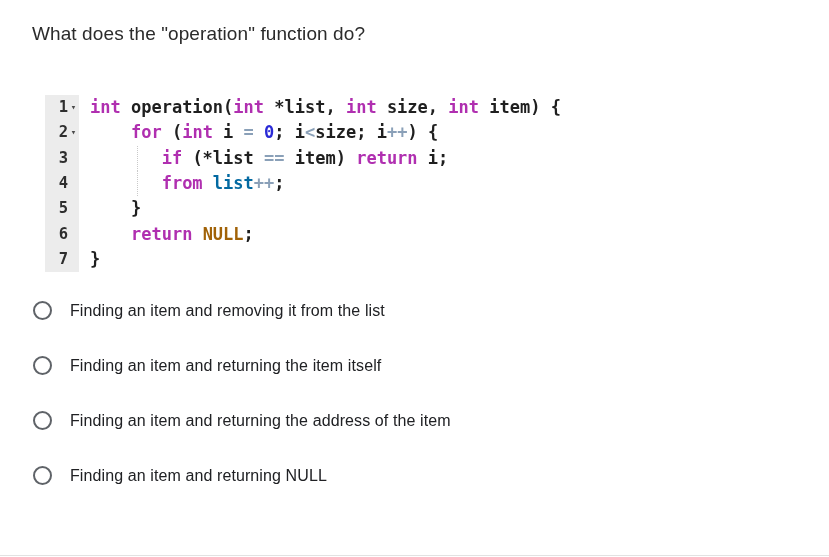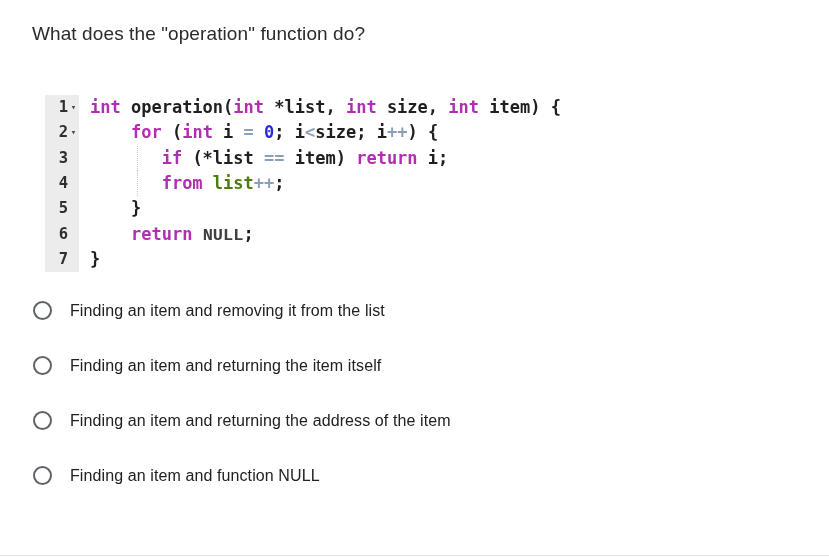--- a/index.html
+++ b/index.html
@@ -131,35 +131,35 @@
           <span class="line-number" style="color: rgb(46, 46, 46);">3</span>
           <span class="fold-slot"></span>
         </div>
         <div class="code-content"><span class="indent-guide"></span><span style="color: rgb(31, 31, 31);">       </span><span style="color: rgb(176, 47, 176);">if</span><span style="color: rgb(31, 31, 31);"> (*list </span><span style="color: rgb(138, 160, 184);">==</span><span style="color: rgb(31, 31, 31);"> item) </span><span style="color: rgb(176, 47, 176);">return</span><span style="color: rgb(31, 31, 31);"> i;</span></div>
       </div>
       <div class="code-line">
         <div class="gutter" style="background: rgb(236, 236, 236);">
           <span class="line-number" style="color: rgb(46, 46, 46);">4</span>
           <span class="fold-slot"></span>
         </div>
-        <div class="code-content"><span class="indent-guide"></span><span style="color: rgb(31, 31, 31);">       </span><span style="color: rgb(176, 47, 176);">from</span><span style="color: #4d7c0f;"> list</span><span style="color: rgb(138, 160, 184);">++</span><span style="color: rgb(31, 31, 31);">;</span></div>
+        <div class="code-content"><span class="indent-guide"></span><span style="color: rgb(31, 31, 31);">       </span><span style="color: rgb(176, 47, 176);">from</span><span style="color: #0369a1;"> list</span><span style="color: rgb(138, 160, 184);">++</span><span style="color: rgb(31, 31, 31);">;</span></div>
       </div>
       <div class="code-line">
         <div class="gutter" style="background: rgb(236, 236, 236);">
           <span class="line-number" style="color: rgb(46, 46, 46);">5</span>
           <span class="fold-slot"></span>
         </div>
         <div class="code-content"><span style="color: rgb(31, 31, 31);">    }</span></div>
       </div>
       <div class="code-line">
         <div class="gutter" style="background: rgb(236, 236, 236);">
           <span class="line-number" style="color: rgb(46, 46, 46);">6</span>
           <span class="fold-slot"></span>
         </div>
-        <div class="code-content"><span style="color: rgb(31, 31, 31);">    </span><span style="color: rgb(176, 47, 176);">return</span><span style="color: rgb(31, 31, 31);"> </span><span style="color: #404040; font-family: Liberation Mono, monospace;">NULL</span><span style="color: rgb(31, 31, 31);">;</span></div>
+        <div class="code-content"><span style="color: rgb(31, 31, 31);">    </span><span style="color: rgb(176, 47, 176);">return</span><span style="color: rgb(31, 31, 31);"> </span><span style="color: #a16207;">NULL</span><span style="color: rgb(31, 31, 31);">;</span></div>
       </div>
       <div class="code-line">
         <div class="gutter" style="background: rgb(236, 236, 236);">
           <span class="line-number" style="color: rgb(46, 46, 46);">7</span>
           <span class="fold-slot"></span>
         </div>
         <div class="code-content"><span style="color: rgb(31, 31, 31);">}</span></div>
       </div>
     </div>
 </div>
@@ -172,17 +172,17 @@
   <div class="option-row">
     <span class="radio-circle"></span>
     <span class="option-label">Finding an item and returning the item itself</span>
   </div>
   <div class="option-row">
     <span class="radio-circle"></span>
     <span class="option-label">Finding an item and returning the address of the item</span>
   </div>
   <div class="option-row">
     <span class="radio-circle"></span>
-    <span class="option-label">Finding an item and function NULL</span>
+    <span class="option-label">Finding an item and returning NULL</span>
   </div>
 </div>
 
 <div class="bottom-divider"></div>
 
 </body></html>

